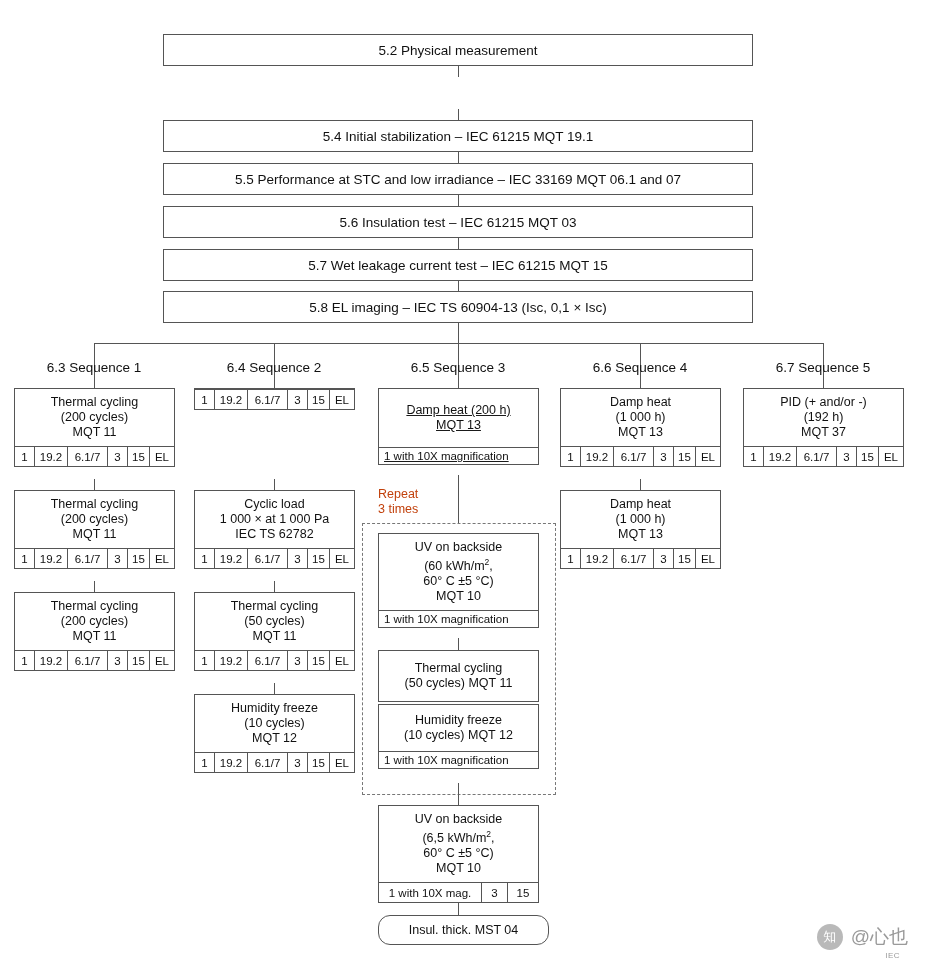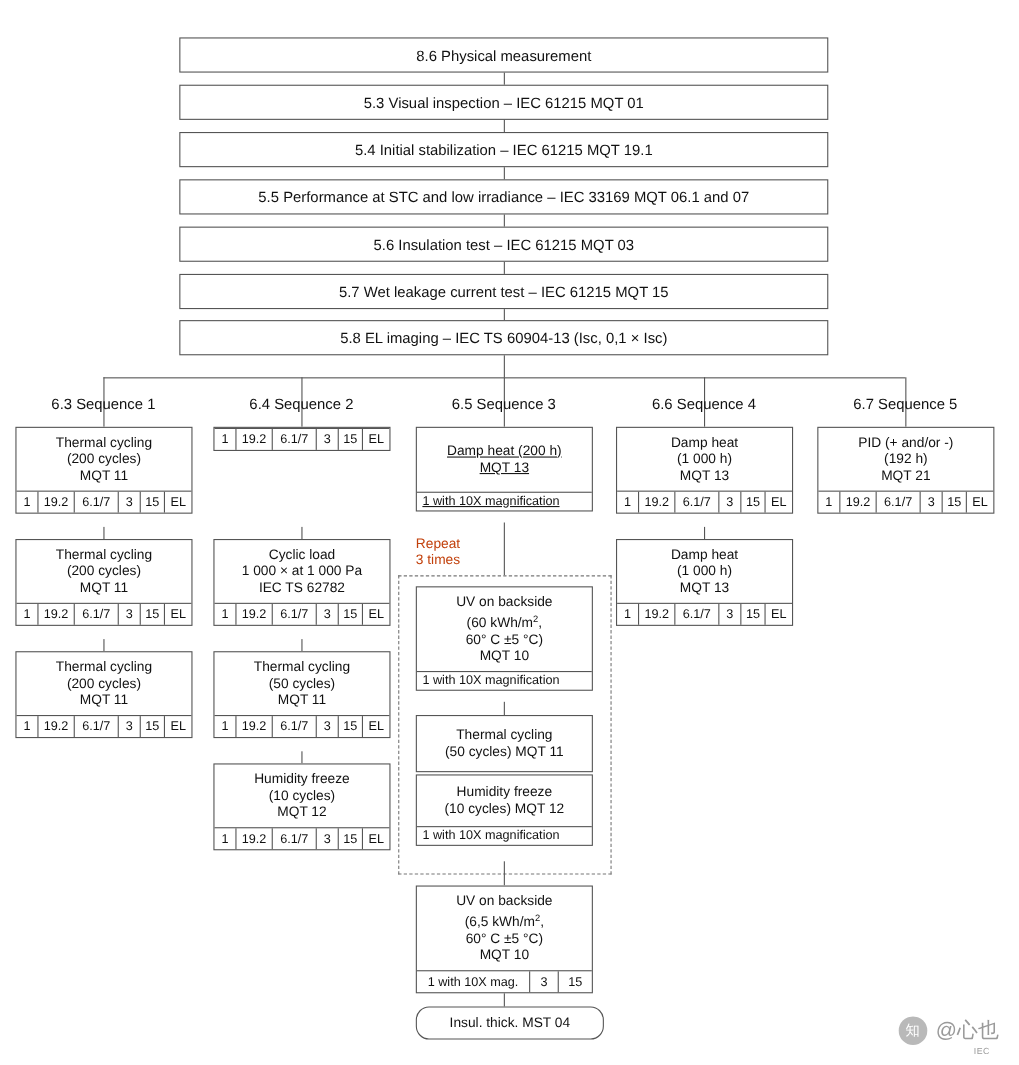--- a/index.html
+++ b/index.html
@@ -137,24 +137,21 @@
     color: #9a9a9a;
     letter-spacing: 0.5px;
   }
 </style>
 </head>
 <body>
 
 <div id="canvas">
 
   <div class="topbar" style="left:163px; top:34px; width:590px; height:32px;">
-    <span>8.6 Physical measurement</span>
-  </div>
-  <div class="topbar" style="left:163px; top:77px; width:590px; height:32px;">
-    <span>5.3 Visual inspection – IEC 61215 MQT 01</span>
+    <span>5.2 Physical measurement</span>
   </div>
   <div class="topbar" style="left:163px; top:120px; width:590px; height:32px;">
     <span>5.4 Initial stabilization – IEC 61215 MQT 19.1</span>
   </div>
   <div class="topbar" style="left:163px; top:163px; width:590px; height:32px;">
     <span>5.5 Performance at STC and low irradiance – IEC 33169 MQT 06.1 and 07</span>
   </div>
   <div class="topbar" style="left:163px; top:206px; width:590px; height:32px;">
     <span>5.6 Insulation test – IEC 61215 MQT 03</span>
   </div>
@@ -407,21 +404,21 @@
       <div class="cell" style="width:20px">3</div>
       <div class="cell" style="width:22px">15</div>
       <div class="cell" style="flex:1">EL</div>
     </div>
   </div>
 
   <div class="box" style="left:743px; top:388px; width:161px;">
     <div class="title">
       <div>PID (+ and/or -)</div>
       <div>(192 h)</div>
-      <div>MQT 21</div>
+      <div>MQT 37</div>
     </div>
     <div class="mqtrow">
       <div class="cell" style="width:20px">1</div>
       <div class="cell" style="width:33px">19.2</div>
       <div class="cell" style="width:40px">6.1/7</div>
       <div class="cell" style="width:20px">3</div>
       <div class="cell" style="width:22px">15</div>
       <div class="cell" style="flex:1">EL</div>
     </div>
   </div>

